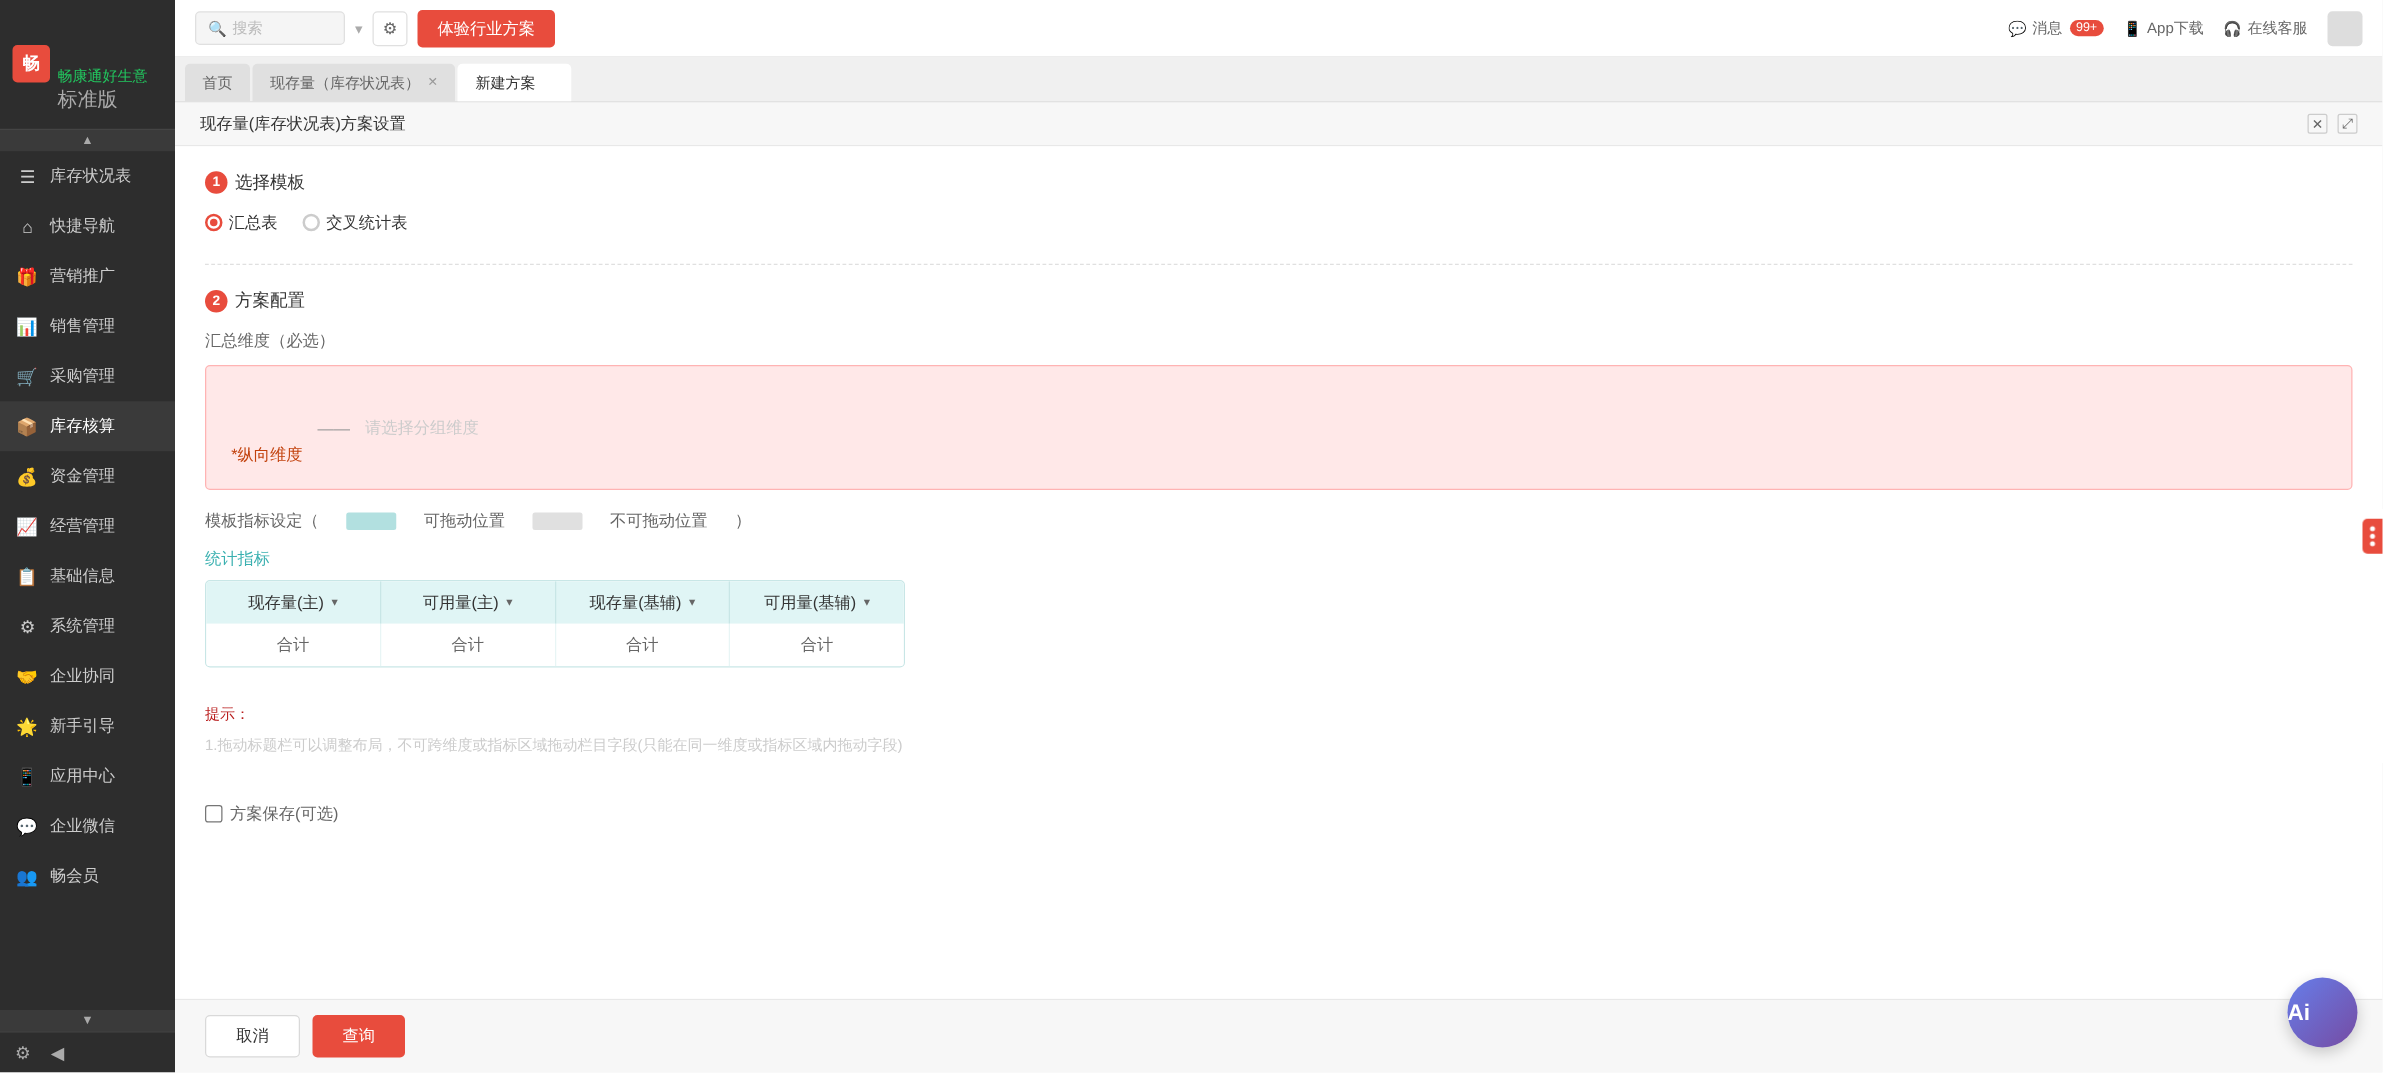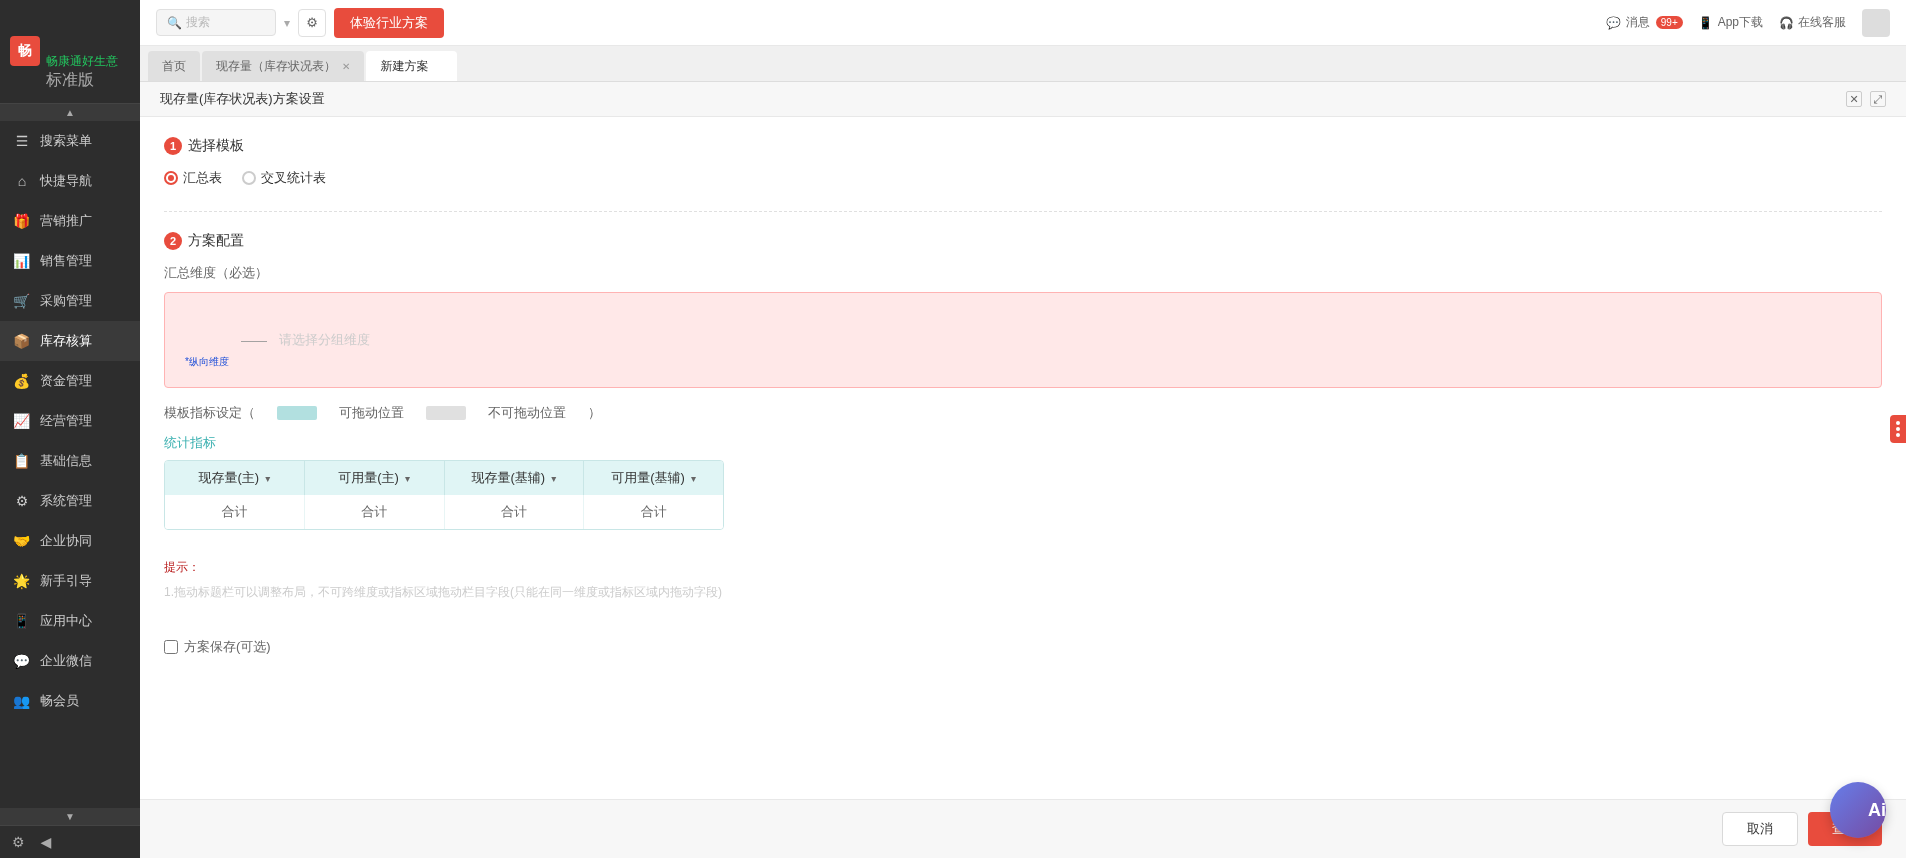--- a/index.html
+++ b/index.html
@@ -313,22 +313,22 @@
       background: #ffe8e8;
       border: 1px solid #ffb3b3;
       border-radius: 4px;
       padding: 18px 20px;
       display: flex;
       align-items: center;
       gap: 12px;
       min-height: 60px;
     }
     .dimension-field-label {
-      color: #1d4ed8;
-      font-size: 10px;
+      color: #c2410c;
+      font-size: 13px;
       margin-top: 44px;
     }
     .dimension-dash {
       color: #999;
       font-size: 13px;
     }
     .dimension-placeholder {
       color: #ccc;
       font-size: 13px;
     }
@@ -443,21 +443,20 @@
       font-size: 13px;
       color: #666;
     }
 
     
     .footer-bar {
       background: #f7f7f7;
       border-top: 1px solid #e8e8e8;
       padding: 12px 24px;
       display: flex;
-      justify-content: flex-end;
       gap: 10px;
       flex-shrink: 0;
     }
     .btn-cancel {
       background: #fff;
       border: 1px solid #d9d9d9;
       border-radius: 4px;
       padding: 7px 24px;
       cursor: pointer;
       font-size: 13px;
@@ -493,21 +492,21 @@
     }
 
     
     .ai-bubble {
       position: fixed;
       right: 20px;
       bottom: 20px;
       background: linear-gradient(135deg, #667eea, #764ba2);
       border-radius: 50%;
       width: 56px; height: 56px;
-      display: flex; flex-direction: column; align-items: flex-end; justify-content: center;
+      display: flex; flex-direction: column; align-items: flex-start; justify-content: center;
       color: white;
       font-size: 18px;
       font-weight: bold;
       cursor: pointer;
       box-shadow: 0 4px 12px rgba(0,0,0,0.2);
     }
   </style>
 </head>
 <body>
 
@@ -518,21 +517,21 @@
       <div class="sidebar-logo-text">畅康通好生意</div>
       <div class="sidebar-logo-sub">标准版</div>
     </div>
   </div>
 
   <div class="sidebar-scroll-up">▲</div>
 
   <div class="sidebar-nav">
     <div class="sidebar-item">
       <div class="sidebar-item-icon">☰</div>
-      <span>搜索菜单</span>
+      <span>库存状况表</span>
     </div>
     <div class="sidebar-item">
       <div class="sidebar-item-icon">⌂</div>
       <span>快捷导航</span>
     </div>
     <div class="sidebar-item">
       <div class="sidebar-item-icon">🎁</div>
       <span>营销推广</span>
     </div>
     <div class="sidebar-item">

